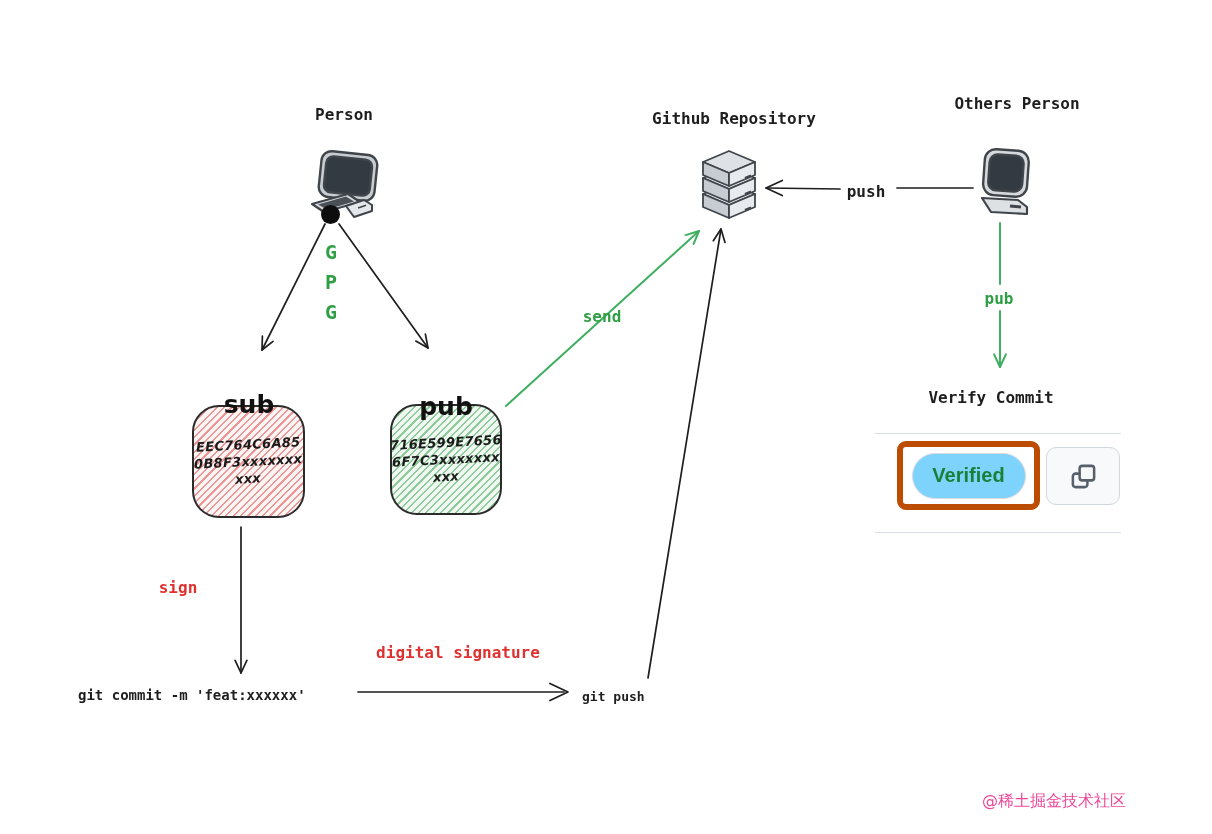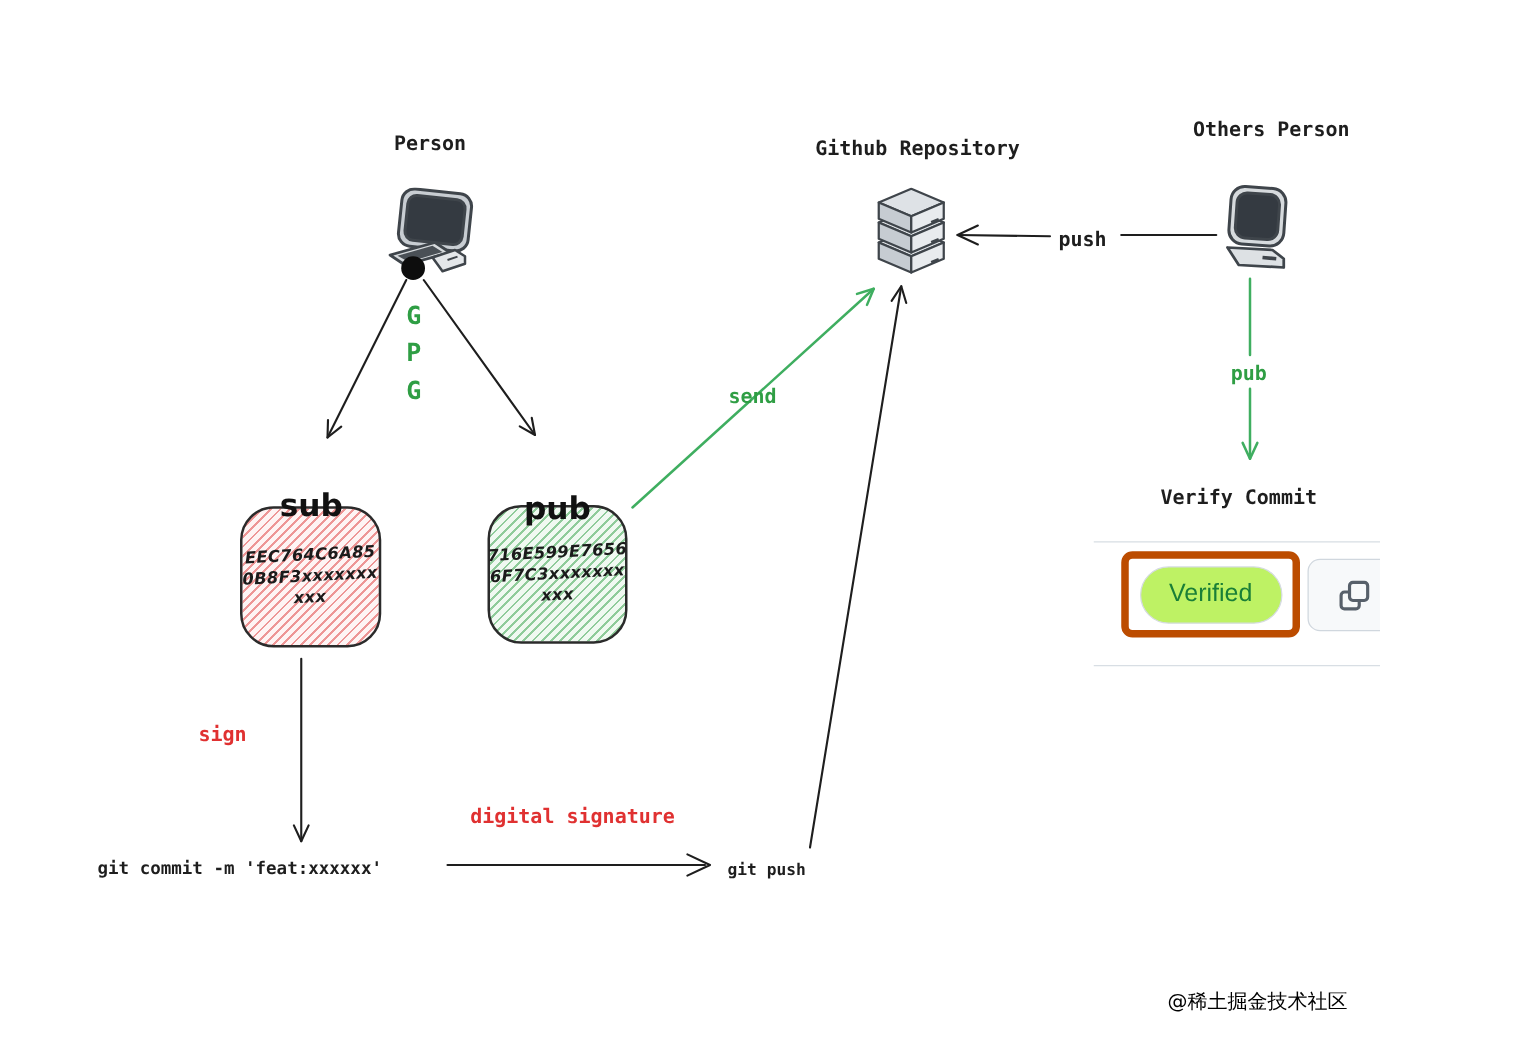--- a/index.html
+++ b/index.html
@@ -1,17 +1,17 @@
 <!DOCTYPE html>
 <html style="--ink: #1e1e1e; --green-text: #2f9e44; --arrow-green: #3fae60; --red: #e03131; --highlight-orange: #bc4c00; --verified-green: #1a7f37; --border-gray: #d0d7de; --panel-line: #d8dee4;"><head>
 <meta charset="utf-8">
 <style>
   html,body{margin:0;padding:0;background:#ffffff;}
   .canvas{position:relative;width:1104px;height:834px;background:#fff;overflow:hidden;
-          font-family:"DejaVu Sans","Liberation Sans",sans-serif;}
+          font-family:"DejaVu Sans","Liberation Sans",sans-serif;padding-left:48px;}
   .overlay{position:absolute;left:0;top:0;z-index:5;pointer-events:none;}
   .abs{position:absolute;}
   .lbl{position:absolute;transform:translateX(-50%);white-space:nowrap;z-index:10;}
   .lbl-left{position:absolute;white-space:nowrap;z-index:10;}
   .mono{font-family:"DejaVu Sans Mono","Liberation Mono",monospace;font-weight:600;
         font-size:16px;color:var(--ink);}
   .green-t{color:var(--green-text);}
   .red-t{color:var(--red);}
   .node-title{font-family:"DejaVu Sans","Liberation Sans",sans-serif;font-weight:600;
               font-size:25px;color:#111;margin-top:28px;}
@@ -26,27 +26,27 @@
   .gpg{position:absolute;left:331px;top:237px;z-index:10;transform:translateX(-50%);text-align:center;}
   .gpg span{display:block;font-family:"DejaVu Sans Mono","Liberation Mono",monospace;
             font-weight:700;font-size:20px;line-height:30px;color:var(--green-text);}
   .dot{position:absolute;left:321px;top:205px;width:19px;height:19px;border-radius:50%;
        background:#0d0d0d;z-index:12;}
   .panel-line{position:absolute;left:875px;width:246px;height:1px;background:var(--panel-line);z-index:6;}
   .highlight-rect{position:absolute;left:897px;top:441px;width:143px;height:69px;box-sizing:border-box;
        border:6px solid var(--highlight-orange);border-radius:9px;display:flex;align-items:center;
        justify-content:center;z-index:9;background:#fff;}
   .verified-pill{width:114px;height:46px;box-sizing:border-box;border:1.5px solid #d5dbe1;border-radius:23px;
-       display:flex;align-items:center;justify-content:center;background:#bef264;
-       font-family:"Liberation Sans","DejaVu Sans",sans-serif;font-weight:400;font-size:20px;
+       display:flex;align-items:center;justify-content:center;background:#7dd3fc;
+       font-family:"Liberation Sans","DejaVu Sans",sans-serif;font-weight:700;font-size:20px;
        color:var(--verified-green);}
   .copy-btn{position:absolute;left:1046px;top:447px;width:74px;height:58px;box-sizing:border-box;
        border:1px solid var(--border-gray);border-radius:10px;background:#f7f9fa;display:flex;
        align-items:center;justify-content:center;z-index:9;}
-  .watermark{position:absolute;right:26px;top:791px;font-size:16px;color:#000000;z-index:10;
+  .watermark{position:absolute;right:26px;top:791px;font-size:16px;color:#ec4899;z-index:10;
        font-family:"DejaVu Sans","Liberation Sans",sans-serif;}
   .arrow-black line,.arrow-black polyline{stroke:var(--ink);stroke-width:1.7;fill:none;
        stroke-linecap:round;stroke-linejoin:round;}
   .arrow-green line,.arrow-green polyline{stroke:var(--arrow-green);stroke-width:2;fill:none;
        stroke-linecap:round;stroke-linejoin:round;}
 </style>
 </head>
 <body>
 
 <div class="canvas">

